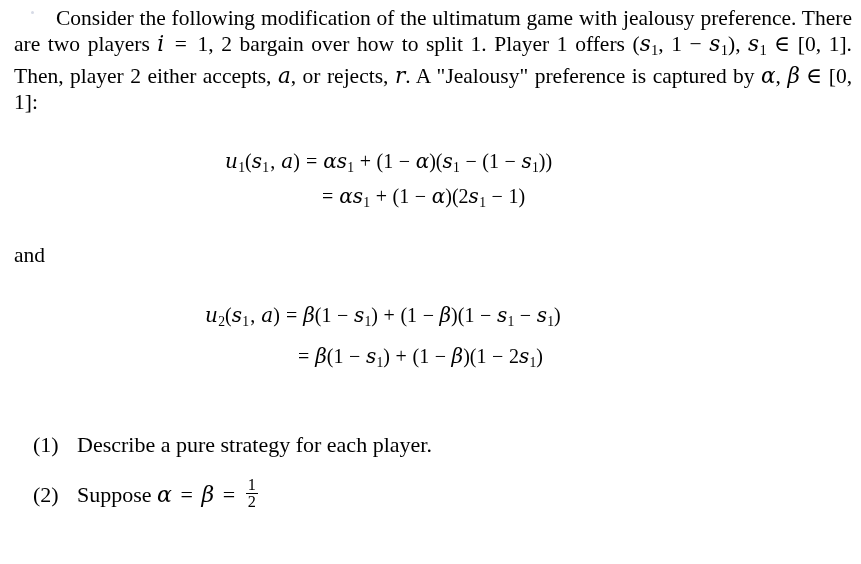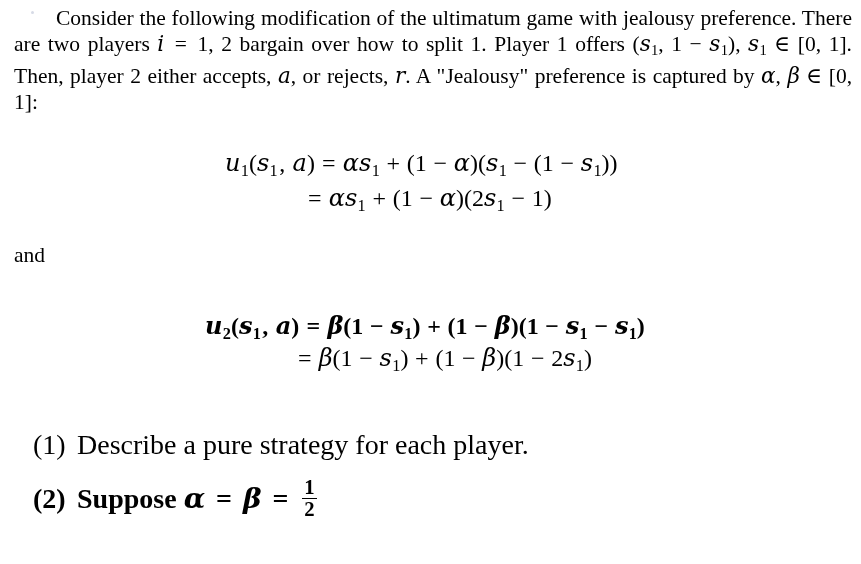--- a/index.html
+++ b/index.html
@@ -57,27 +57,27 @@
     position: absolute;
     left: 14px;
     font-size: 21.5px;
     line-height: 26px;
     white-space: nowrap;
   }
   
   .eq-row {
     position: absolute;
     white-space: nowrap;
-    font-size: 24px;
+    font-size: 20px;
   }
 
   
   .listitem {
     position: absolute;
-    font-size: 28px;
+    font-size: 22px;
     line-height: 26px;
     white-space: nowrap;
   }
   .listitem .marker {
     display: inline-block;
     width: 44px;
     font-style: normal;
   }
 
   
@@ -119,41 +119,41 @@
   <div class="para" style="top:5px;">
     <span class="indent"></span><span>Consider the following modification of the ultimatum game with jealousy preference. There are two players </span><span class="math mi">i</span><span class="mo"> = </span><span class="mn">1, 2</span><span> bargain over how to split 1. Player 1 offers (</span><span class="math mi">s</span><span class="subn">1</span><span>, 1 − </span><span class="math mi">s</span><span class="subn">1</span><span>), </span><span class="math mi">s</span><span class="subn">1</span><span> ∈ [0, 1]. Then, player 2 either accepts, </span><span class="math mi">a</span><span>, or rejects, </span><span class="math mi">r</span><span>. A "Jealousy" preference is captured by </span><span class="math mi">α</span><span>, </span><span class="math mi">β</span><span> ∈ [0, 1]:</span>
   </div>
 
   <div>
 
     <div class="eq-row" style="left:225px; top:149px;">
       <span class="math mi">u</span><span class="subn">1</span><span class="paren">(</span><span class="math mi">s</span><span class="subn">1</span><span class="mo-tight">, </span><span class="math mi">a</span><span class="paren">)</span><span class="mo" style="padding:0 .3em">=</span><span class="math mi">α</span><span class="math mi">s</span><span class="subn">1</span><span class="mo" style="padding:0 .28em">+</span><span class="paren">(</span><span class="mn">1</span><span class="mo" style="padding:0 .28em">−</span><span class="math mi">α</span><span class="paren">)</span><span class="paren">(</span><span class="math mi">s</span><span class="subn">1</span><span class="mo" style="padding:0 .28em">−</span><span class="paren">(</span><span class="mn">1</span><span class="mo" style="padding:0 .28em">−</span><span class="math mi">s</span><span class="subn">1</span><span class="paren">)</span><span class="paren">)</span>
     </div>
 
-    <div class="eq-row" style="left:308px; top:184px;">
+    <div class="eq-row" style="left:322px; top:184px;">
       <span class="mo" style="padding:0 .3em 0 0">=</span><span class="math mi">α</span><span class="math mi">s</span><span class="subn">1</span><span class="mo" style="padding:0 .28em">+</span><span class="paren">(</span><span class="mn">1</span><span class="mo" style="padding:0 .28em">−</span><span class="math mi">α</span><span class="paren">)</span><span class="paren">(</span><span class="mn">2</span><span class="math mi">s</span><span class="subn">1</span><span class="mo" style="padding:0 .28em">−</span><span class="mn">1</span><span class="paren">)</span>
     </div>
   </div>
 
   <div class="plain-line" style="top:242px;">and</div>
 
   <div>
 
-    <div class="eq-row" style="left:205px; top:311px;font-weight:bold;">
+    <div class="eq-row" style="left:205px; top:303px;">
       <span class="math mi">u</span><span class="subn">2</span><span class="paren">(</span><span class="math mi">s</span><span class="subn">1</span><span class="mo-tight">, </span><span class="math mi">a</span><span class="paren">)</span><span class="mo" style="padding:0 .3em">=</span><span class="math mi">β</span><span class="paren">(</span><span class="mn">1</span><span class="mo" style="padding:0 .28em">−</span><span class="math mi">s</span><span class="subn">1</span><span class="paren">)</span><span class="mo" style="padding:0 .28em">+</span><span class="paren">(</span><span class="mn">1</span><span class="mo" style="padding:0 .28em">−</span><span class="math mi">β</span><span class="paren">)</span><span class="paren">(</span><span class="mn">1</span><span class="mo" style="padding:0 .28em">−</span><span class="math mi">s</span><span class="subn">1</span><span class="mo" style="padding:0 .28em">−</span><span class="math mi">s</span><span class="subn">1</span><span class="paren">)</span>
     </div>
 
     <div class="eq-row" style="left:298px; top:344px;">
       <span class="mo" style="padding:0 .3em 0 0">=</span><span class="math mi">β</span><span class="paren">(</span><span class="mn">1</span><span class="mo" style="padding:0 .28em">−</span><span class="math mi">s</span><span class="subn">1</span><span class="paren">)</span><span class="mo" style="padding:0 .28em">+</span><span class="paren">(</span><span class="mn">1</span><span class="mo" style="padding:0 .28em">−</span><span class="math mi">β</span><span class="paren">)</span><span class="paren">(</span><span class="mn">1</span><span class="mo" style="padding:0 .28em">−</span><span class="mn">2</span><span class="math mi">s</span><span class="subn">1</span><span class="paren">)</span>
     </div>
   </div>
 
 
   <div class="listitem" style="left:33px; top:432px;">
     <span class="marker">(1)</span><span>Describe a pure strategy for each player.</span>
   </div>
 
-  <div class="listitem" style="left:33px; top:478px;font-weight:bold;">
+  <div class="listitem" style="left:33px; top:478px;">
     <span class="marker">(2)</span><span>Suppose </span><span class="math mi">α</span><span class="mo"> = </span><span class="math mi">β</span><span class="mo"> = </span><span class="frac"><span class="num">1</span><span class="den">2</span></span>
   </div>
 
 
 </div>
 
 </body></html>

